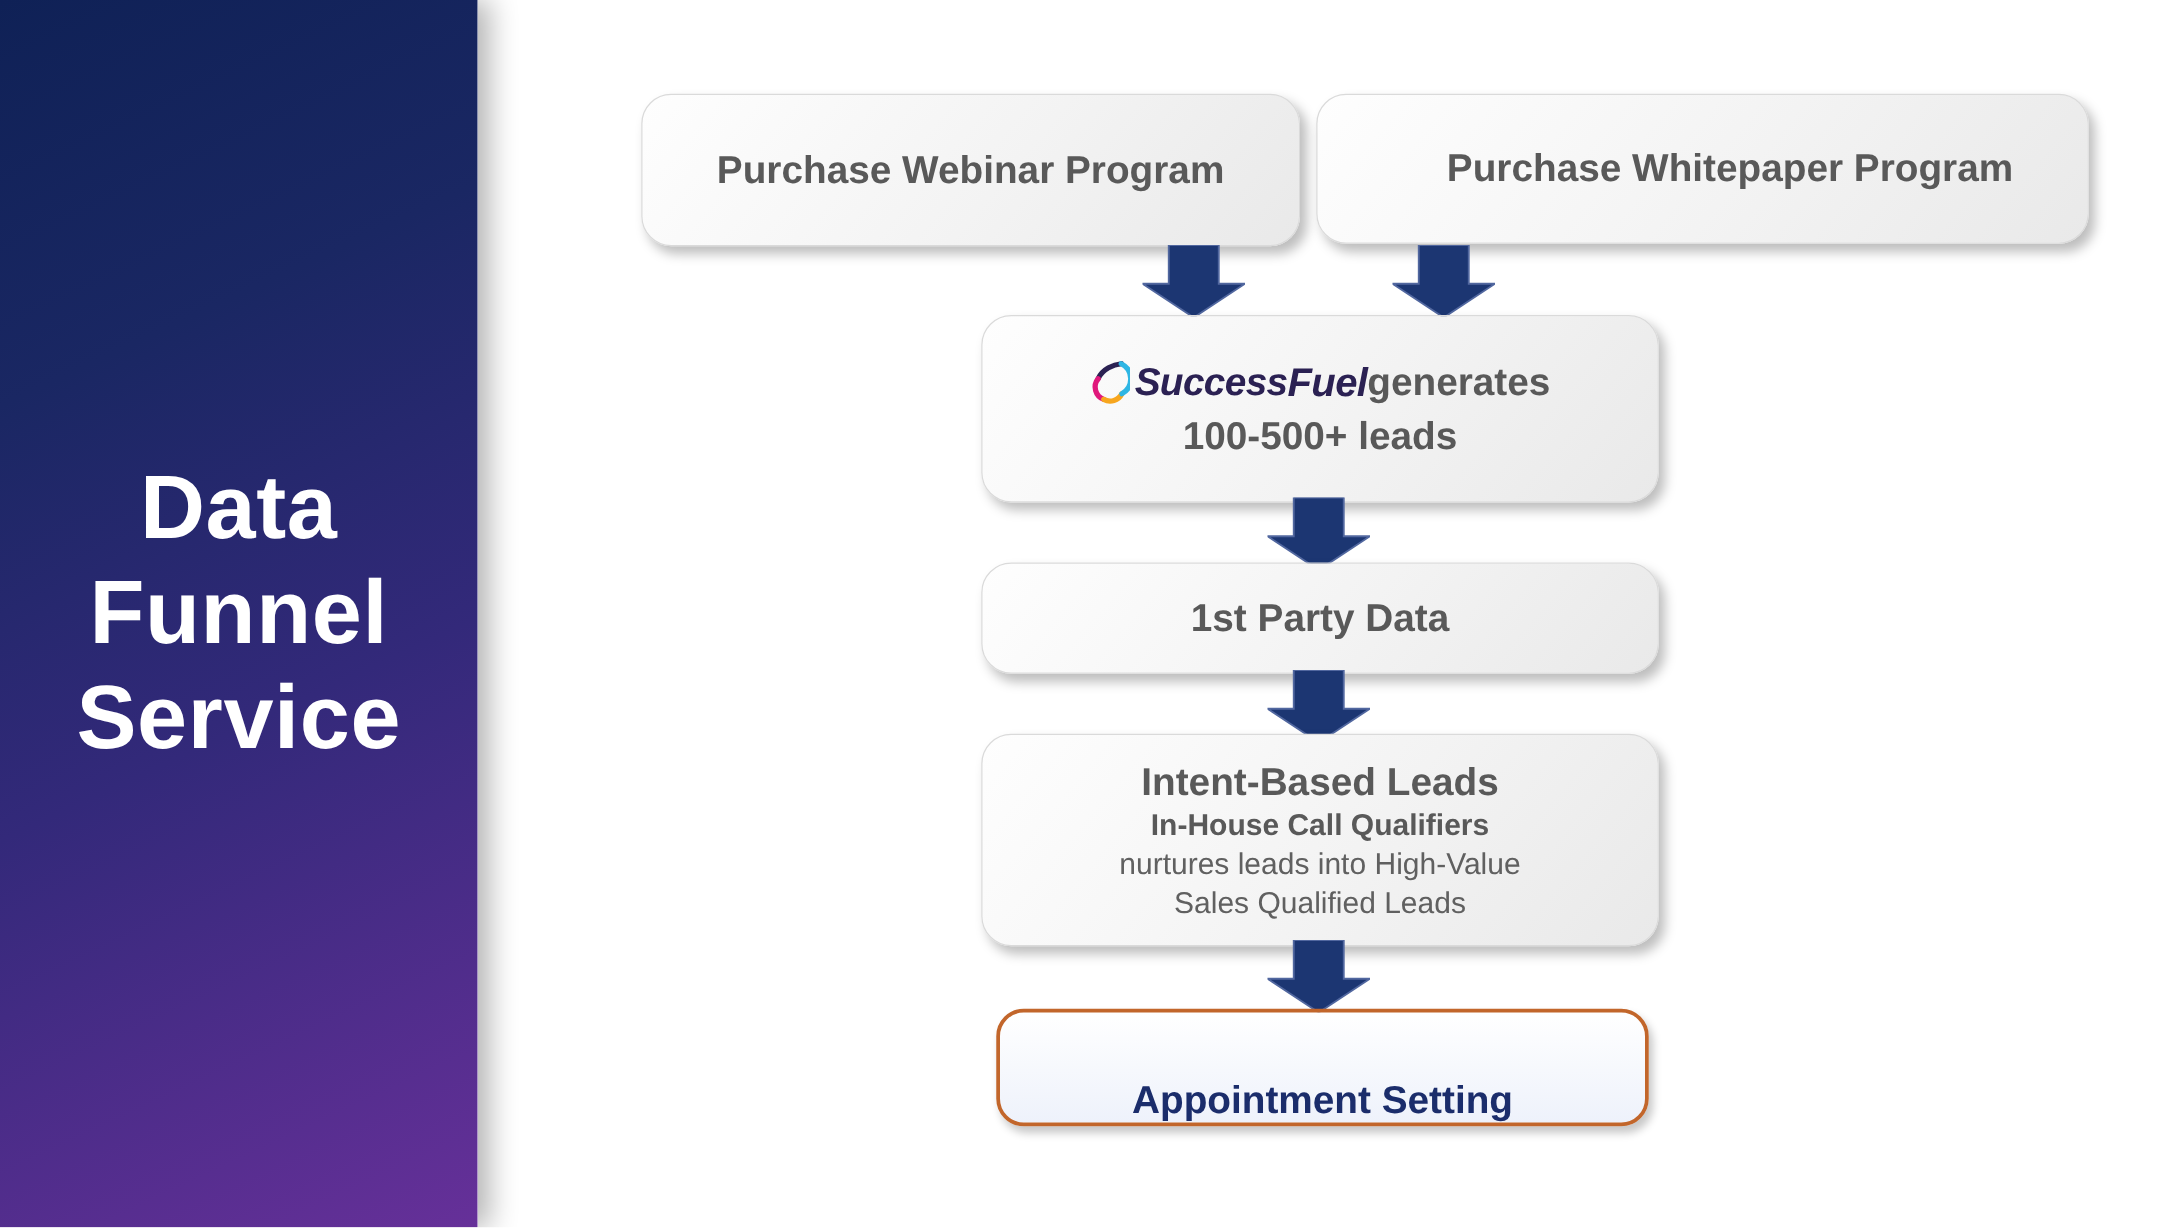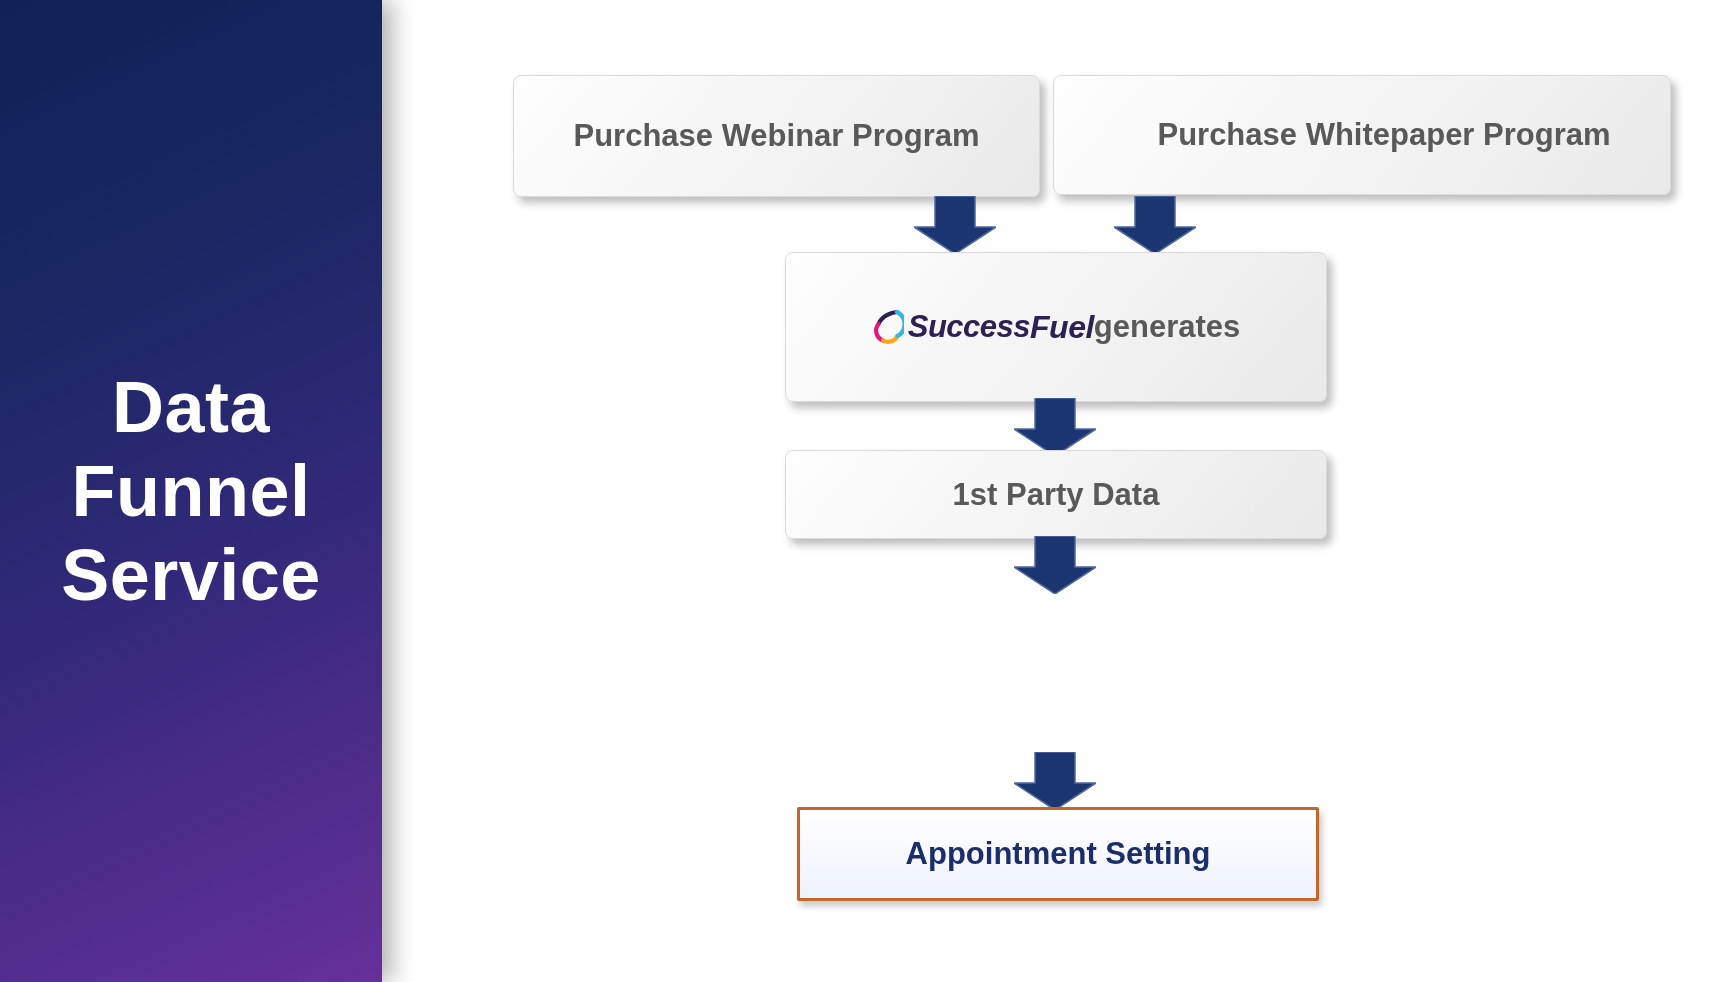--- a/index.html
+++ b/index.html
@@ -16,36 +16,37 @@
   .sidebar-title{
     position:absolute;left:0;top:50%;transform:translateY(-50%);
     width:382px;text-align:center;color:#ffffff;
     font-size:72px;font-weight:bold;line-height:1.17;white-space:pre-line;
     letter-spacing:0.5px;
   }
   
   .gbox{
     position:absolute;display:flex;align-items:center;justify-content:center;
     flex-direction:column;
-    border-radius:8px;border:1px solid #dadada;
+    border-radius:24px;border:1px solid #dadada;
     background:linear-gradient(130deg,#fefefe 0%,#f3f3f3 55%,#e9e9e9 100%);
     box-shadow:5px 6px 9px rgba(0,0,0,0.26);
     color:#595959;font-weight:bold;font-size:31px;text-align:center;
   }
   .box-webinar{left:513px;top:75px;width:525px;height:120px;}
   .box-whitepaper{left:1053px;top:75px;width:572px;height:118px;padding-left:44px;}
   .box-generator{left:785px;top:252px;width:540px;height:148px;gap:6px;}
   .box-firstparty{left:785px;top:450px;width:540px;height:87px;}
   .box-intent{left:785px;top:587px;width:540px;height:168px;gap:3px;}
   .box-appointment{
     left:797px;top:807px;width:516px;height:88px;
-    border:3px solid #c2662b;border-radius:2px;
+    border:3px solid #c2662b;border-radius:22px;
     background:linear-gradient(180deg,#ffffff 0%,#eef2fb 100%);
     box-shadow:3px 5px 7px rgba(0,0,0,0.22);
     color:#1b2d6b;
+    justify-content:flex-end;
   }
   .gen-line1{display:flex;align-items:center;justify-content:center;}
   .brand{display:flex;align-items:flex-start;}
   .brand-success{
     font-style:italic;font-weight:600;color:#2b2153;font-size:31px;margin-left:4px;
     letter-spacing:-0.5px;
   }
   .brand-fuel{font-style:italic;font-weight:800;color:#2b2153;font-size:32px;letter-spacing:-0.5px;}
   .gen-suffix{margin-left:0;}
   .intent-title{font-size:31px;font-weight:bold;color:#595959;}
@@ -93,38 +94,45 @@
             <path d="M6.5 15 a 10.5 10.5 0 0 0 4.5 16.5" stroke="#e0187c"></path>
             <path d="M11 31.5 a 10.5 10.5 0 0 0 14.5 -4.5" stroke="#f7a61e"></path>
             <path d="M25 3 a 13.5 13.5 0 0 1 0.5 24" stroke="#2eb6e4"></path>
           </g>
         </svg>
         <span class="brand-success">Success</span>
           <span class="brand-fuel">Fuel</span>
       </span>
       <span class="gen-suffix">generates</span>
     </div>
+    <div>100-500+ leads</div>
   </div>
 
   <div class="arrow" style="left:1014px;top:398px;">
     <svg width="82" height="58" viewBox="0 0 82 58">
       <polygon points="21,0 61,0 61,31 82,31 41,58 0,31 21,31" fill="#1c3672" stroke="#51679f" stroke-width="1.5"></polygon>
     </svg>
   </div>
 
   <div class="gbox box-firstparty">
     <span>1st Party Data</span>
   </div>
 
   <div class="arrow" style="left:1014px;top:536px;">
     <svg width="82" height="58" viewBox="0 0 82 58">
       <polygon points="21,0 61,0 61,31 82,31 41,58 0,31 21,31" fill="#1c3672" stroke="#51679f" stroke-width="1.5"></polygon>
     </svg>
   </div>
 
+  <div class="gbox box-intent">
+    <div class="intent-title">Intent-Based Leads</div>
+    <div class="intent-sub">In-House Call Qualifiers</div>
+    <div class="intent-line">nurtures leads into High-Value</div>
+    <div class="intent-line">Sales Qualified Leads</div>
+  </div>
 
   <div class="arrow" style="left:1014px;top:752px;">
     <svg width="82" height="58" viewBox="0 0 82 58">
       <polygon points="21,0 61,0 61,31 82,31 41,58 0,31 21,31" fill="#1c3672" stroke="#51679f" stroke-width="1.5"></polygon>
     </svg>
   </div>
 
   <div class="gbox box-appointment">
     <span>Appointment Setting</span>
   </div>

